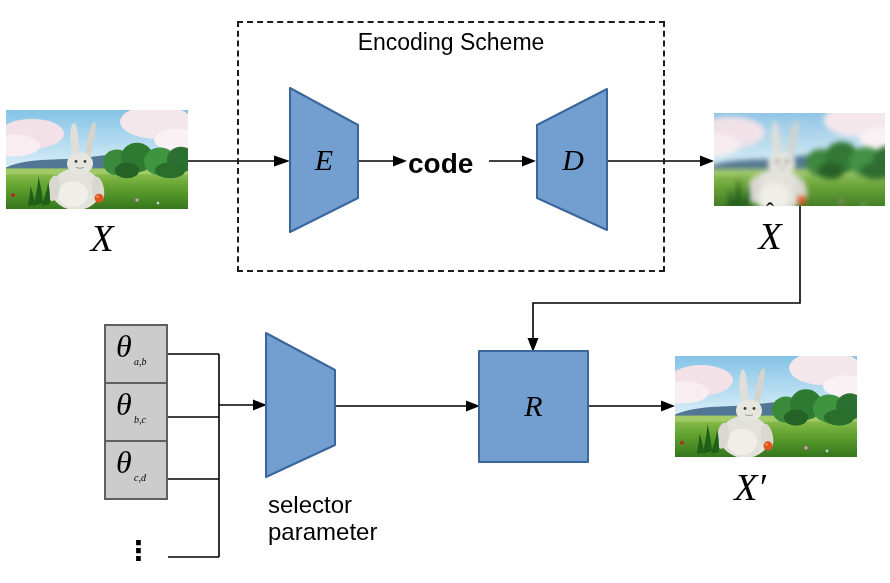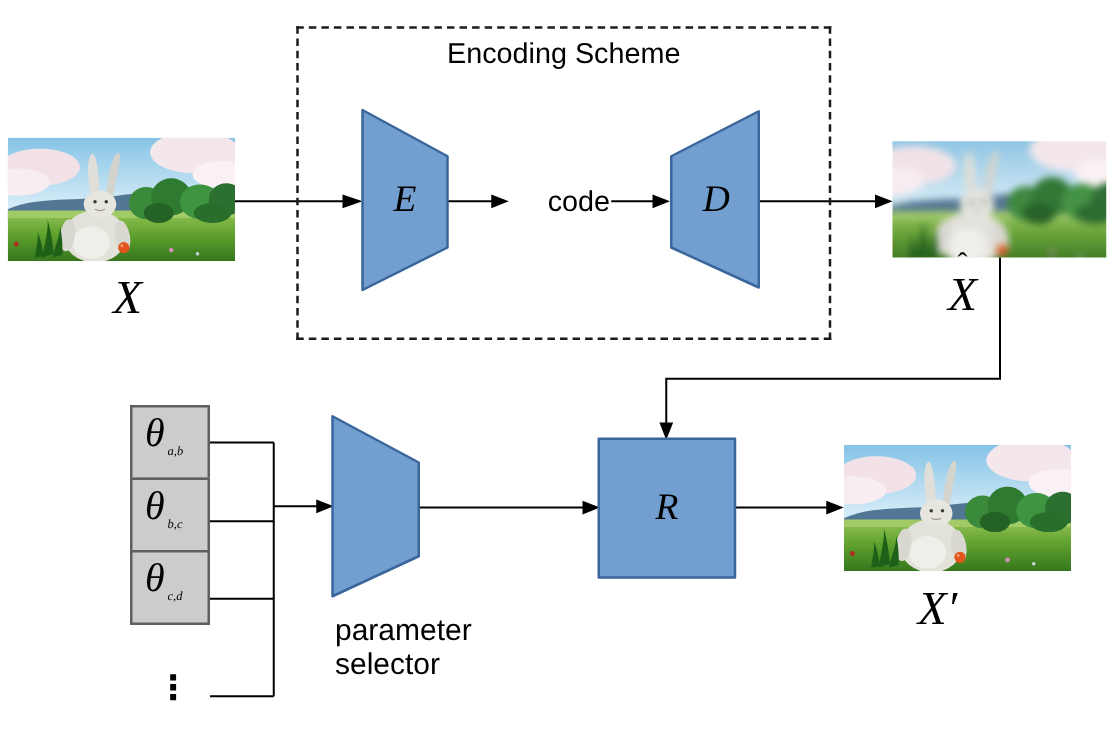--- a/index.html
+++ b/index.html
@@ -23,21 +23,21 @@
   }
   .box-title{
     position:absolute;left:0;right:0;top:6px;text-align:center;
     font-size:23px;color:#000;
   }
   
   .lbl{position:absolute;white-space:nowrap;}
   .serif-it{font-family:"Liberation Serif",serif;font-style:italic;}
   .lbl-x{left:42px;top:216px;width:120px;text-align:center;font-size:38px;}
   .lbl-e{left:290px;top:143px;width:68px;text-align:center;font-size:30px;}
-  .lbl-code{left:408px;top:148px;width:80px;text-align:right;font-size:23px;}
+  .lbl-code{left:408px;top:148px;width:80px;text-align:left;font-size:28px;font-weight:bold;}
   .lbl-d{left:539px;top:143px;width:68px;text-align:center;font-size:30px;}
   .lbl-xhat{left:730px;top:206px;width:80px;display:flex;flex-direction:column;align-items:center;}
   .lbl-xhat .hat{font-family:"Liberation Serif",serif;font-size:24px;line-height:10px;height:10px;}
   .lbl-xhat .base{font-family:"Liberation Serif",serif;font-style:italic;font-size:38px;line-height:40px;}
   .lbl-r{left:479px;top:389px;width:109px;text-align:center;font-size:30px;}
   .lbl-param{left:268px;top:491px;font-size:24px;line-height:27px;white-space:normal;width:160px;}
   .lbl-xprime{left:690px;top:465px;width:120px;text-align:center;font-size:38px;}
   
   .theta-stack{position:absolute;left:104px;top:324px;width:64px;}
   .theta-box{
@@ -182,22 +182,22 @@
   <div class="lbl serif-it lbl-d">D</div>
 
   <div class="lbl lbl-xhat">
     <span class="hat">ˆ</span>
     <span class="base">X</span>
   </div>
 
   <div class="lbl serif-it lbl-r">R</div>
 
   <div class="lbl lbl-param">
+    <div>selector</div>
     <div>parameter</div>
-    <div>selector</div>
   </div>
 
   <div class="lbl serif-it lbl-xprime">X′</div>
 
   <div class="theta-stack">
     <div class="theta-box">
       <span class="theta-sym">θ</span>
       <span class="theta-sub">a,b</span>
     </div>
     <div class="theta-box">

